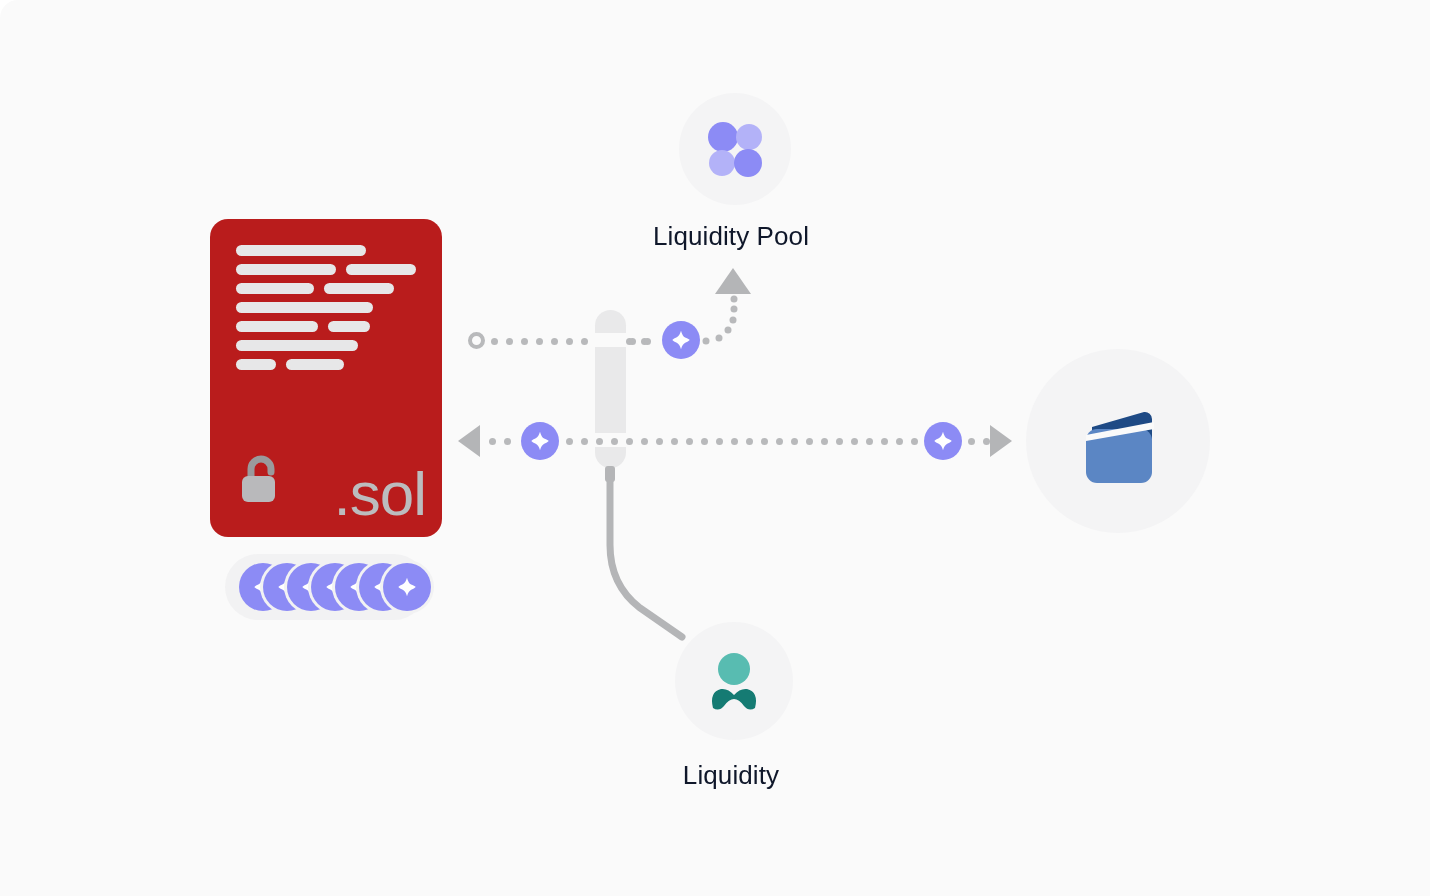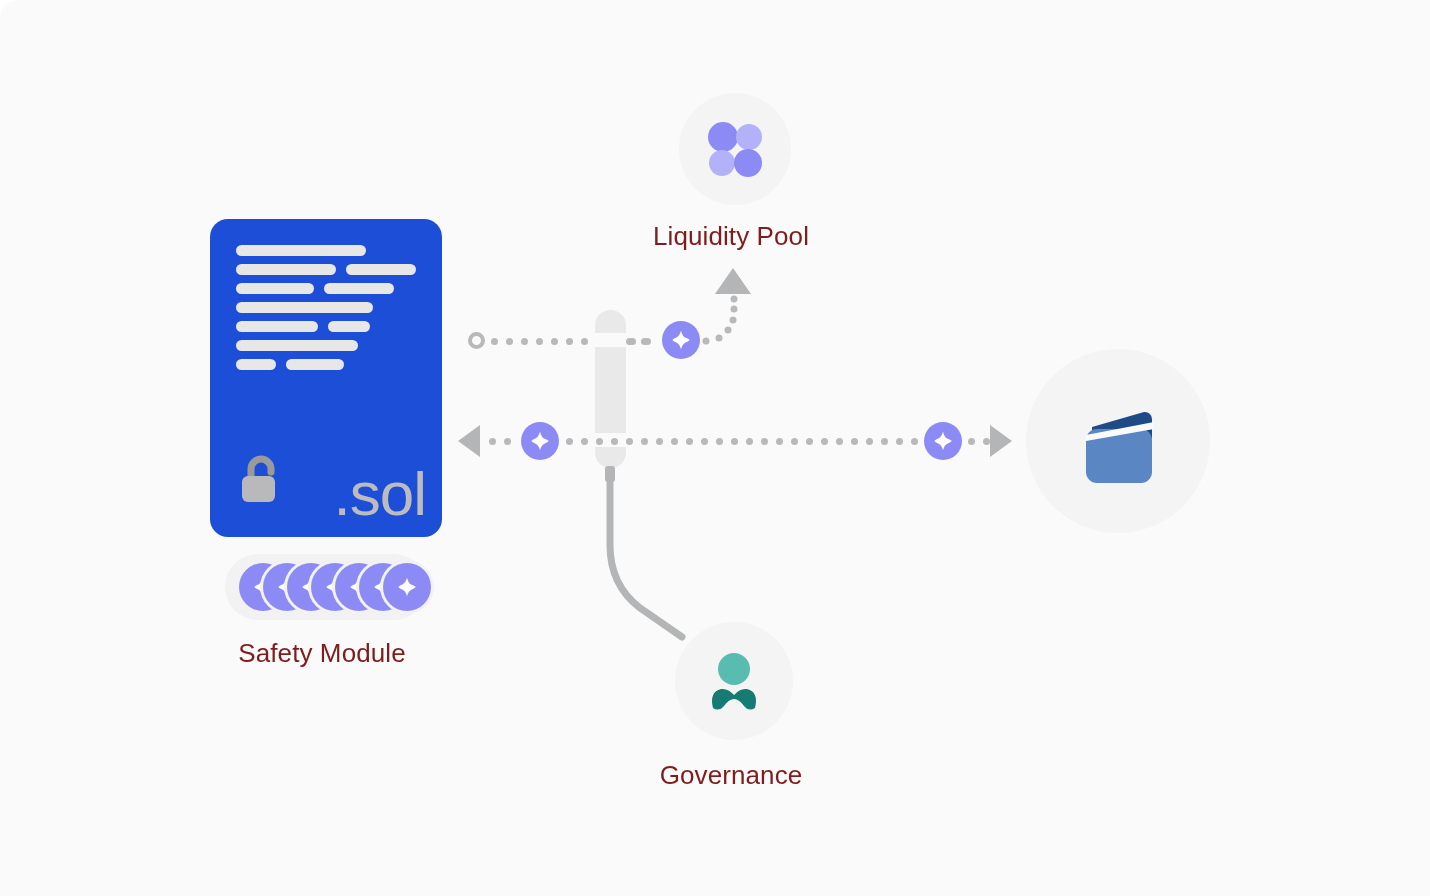--- a/index.html
+++ b/index.html
@@ -13,21 +13,21 @@
   #canvas {
     position: relative;
     width: 1430px;
     height: 896px;
     background: #fafafa;
     border-top-left-radius: 18px;
     overflow: hidden;
   }
   .node-label {
     position: absolute;
-    color: #7f1d1d;
+    color: #0f172a;
     font-size: 26px;
     font-weight: 400;
     letter-spacing: 0.1px;
     white-space: nowrap;
     text-align: center;
     transform: translateX(-50%);
   }
   .circle-node {
     position: absolute;
     border-radius: 50%;
@@ -36,21 +36,21 @@
     align-items: center;
     justify-content: center;
   }
   
   #contract-card {
     position: absolute;
     left: 210px;
     top: 219px;
     width: 232px;
     height: 318px;
-    background: #1d4ed8;
+    background: #b91c1c;
     border-radius: 18px;
   }
   .skel-row {
     position: absolute;
     display: flex;
     gap: 10px;
     left: 26px;
   }
   .skel-bar {
     height: 11px;
@@ -266,21 +266,20 @@
           <path d="M12 2 Q13.6 8.2 16.5 9.3 Q21 11 21.5 12 Q20 13.6 16.6 15 Q13.6 16.4 12 22 Q10.4 16.4 7.4 15 Q4 13.6 2.5 12 Q4 10.4 7.4 9 Q10.4 7.6 12 2 Z" fill="#ffffff"></path>
         </svg>
       </div>
       <div class="avatar" style="left:144px;">
         <svg width="22" height="22" viewBox="0 0 24 24">
           <path d="M12 2 Q13.6 8.2 16.5 9.3 Q21 11 21.5 12 Q20 13.6 16.6 15 Q13.6 16.4 12 22 Q10.4 16.4 7.4 15 Q4 13.6 2.5 12 Q4 10.4 7.4 9 Q10.4 7.6 12 2 Z" fill="#ffffff"></path>
         </svg>
       </div>
     </div>
   </div>
-  <div class="node-label" style="left:322px; top:638px;">Safety Module</div>
 
   <div class="circle-node" style="left:679px; top:93px; width:112px; height:112px;">
     <svg width="56" height="56" viewBox="0 0 56 56">
       <circle cx="16" cy="16" r="15" fill="#8c8bf5"></circle>
       <circle cx="42" cy="16" r="13" fill="#b3b2f8"></circle>
       <circle cx="15" cy="42" r="13" fill="#b3b2f8"></circle>
       <circle cx="41" cy="42" r="14" fill="#8c8bf5"></circle>
     </svg>
   </div>
   <div class="node-label" style="left:731px; top:221px;">Liquidity Pool</div>
@@ -292,21 +291,21 @@
       <path d="M 14 40 L 82 27 L 82 34 L 14 46 Z" fill="#fafafa"></path>
     </svg>
   </div>
 
   <div class="circle-node" style="left:675px; top:622px; width:118px; height:118px;">
     <svg width="66" height="66" viewBox="0 0 66 66">
       <circle cx="33" cy="21" r="16" fill="#58bcb1"></circle>
       <path d="M 12 60 Q 8 44 20 41 Q 27 40 33 47 Q 39 40 46 41 Q 58 44 54 60 Q 48 64 43 58 Q 38 51 33 51 Q 28 51 23 58 Q 18 64 12 60 Z" fill="#157b73"></path>
     </svg>
   </div>
-  <div class="node-label" style="left:731px; top:760px;">Governance</div>
+  <div class="node-label" style="left:731px; top:760px;">Liquidity</div>
 
   <div class="ring-marker" style="left:468px; top:332px;"></div>
   <div class="dotted-row" style="left:491px; top:337px; width:170px;">
     <div class="dot"></div>
     <div class="dot"></div>
     <div class="dot"></div>
     <div class="dot"></div>
     <div class="dot"></div>
     <div class="dot"></div>
     <div class="dot"></div>

